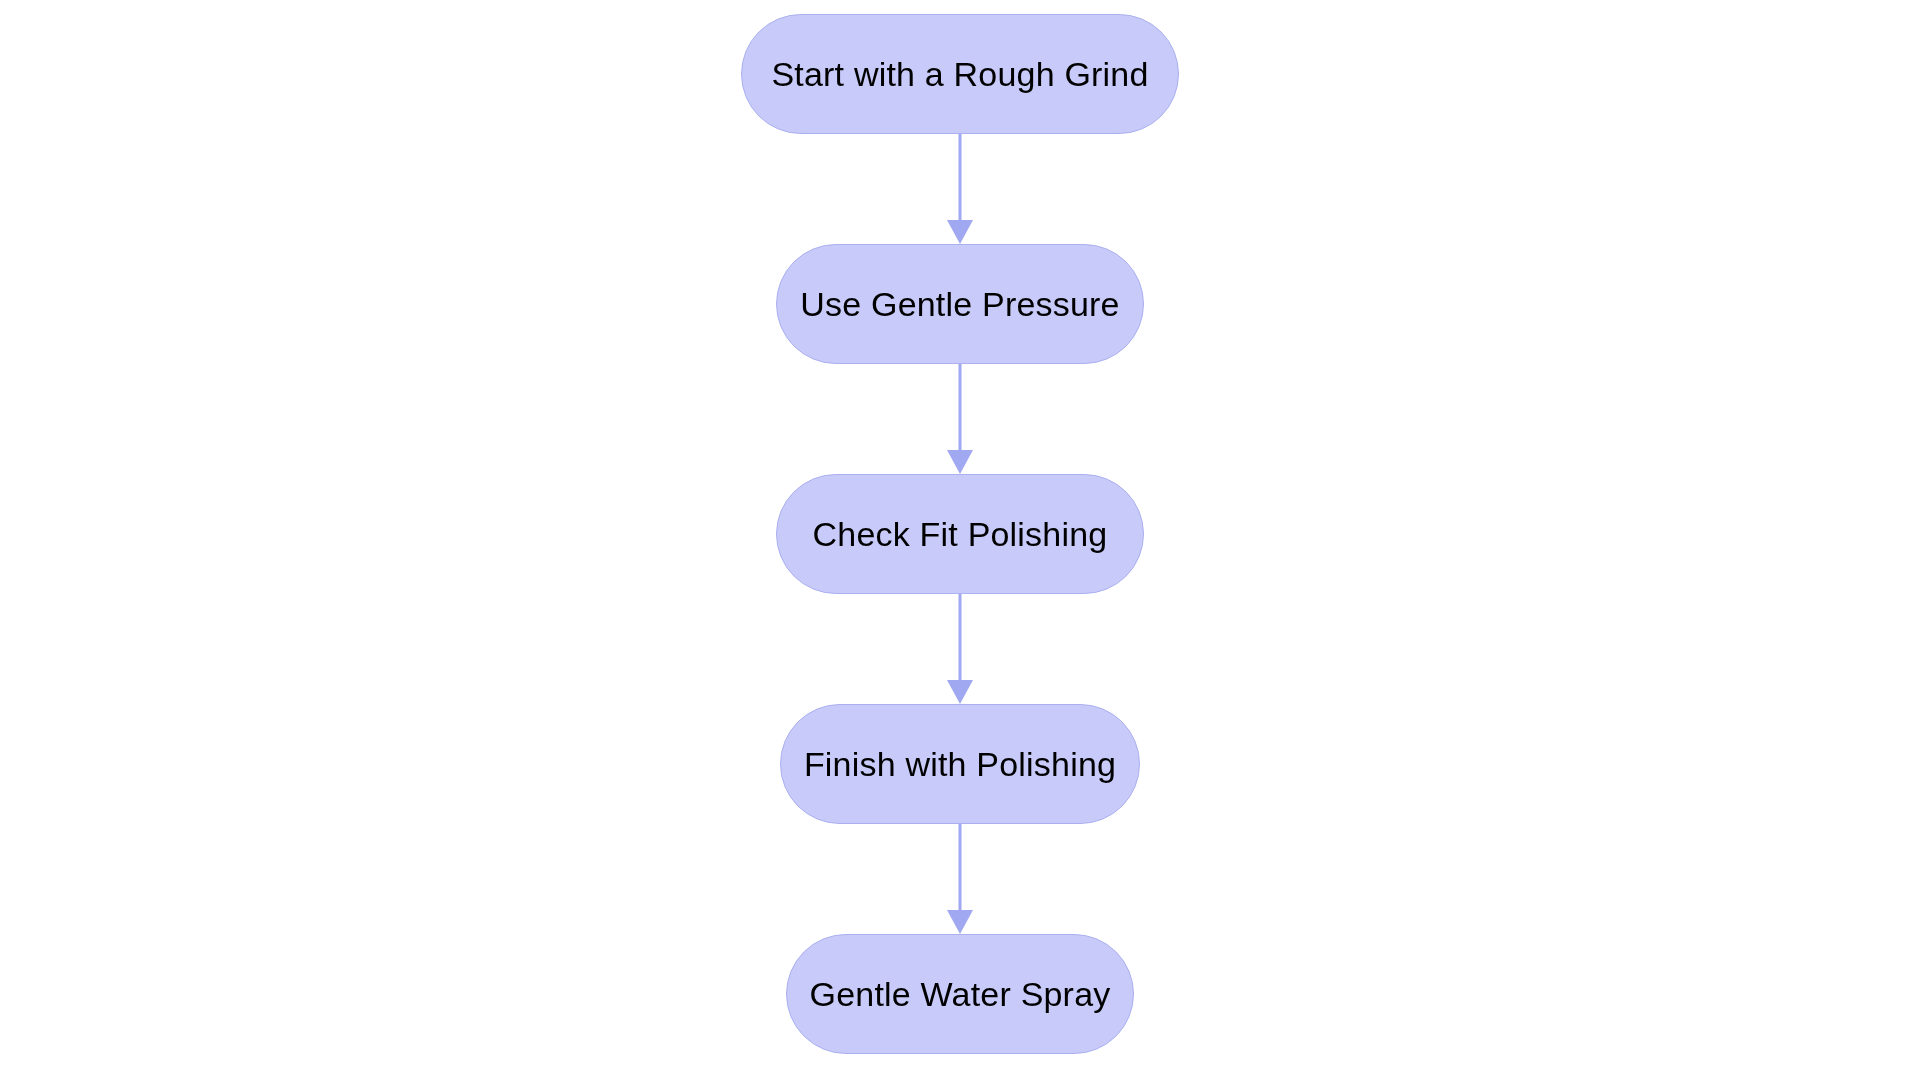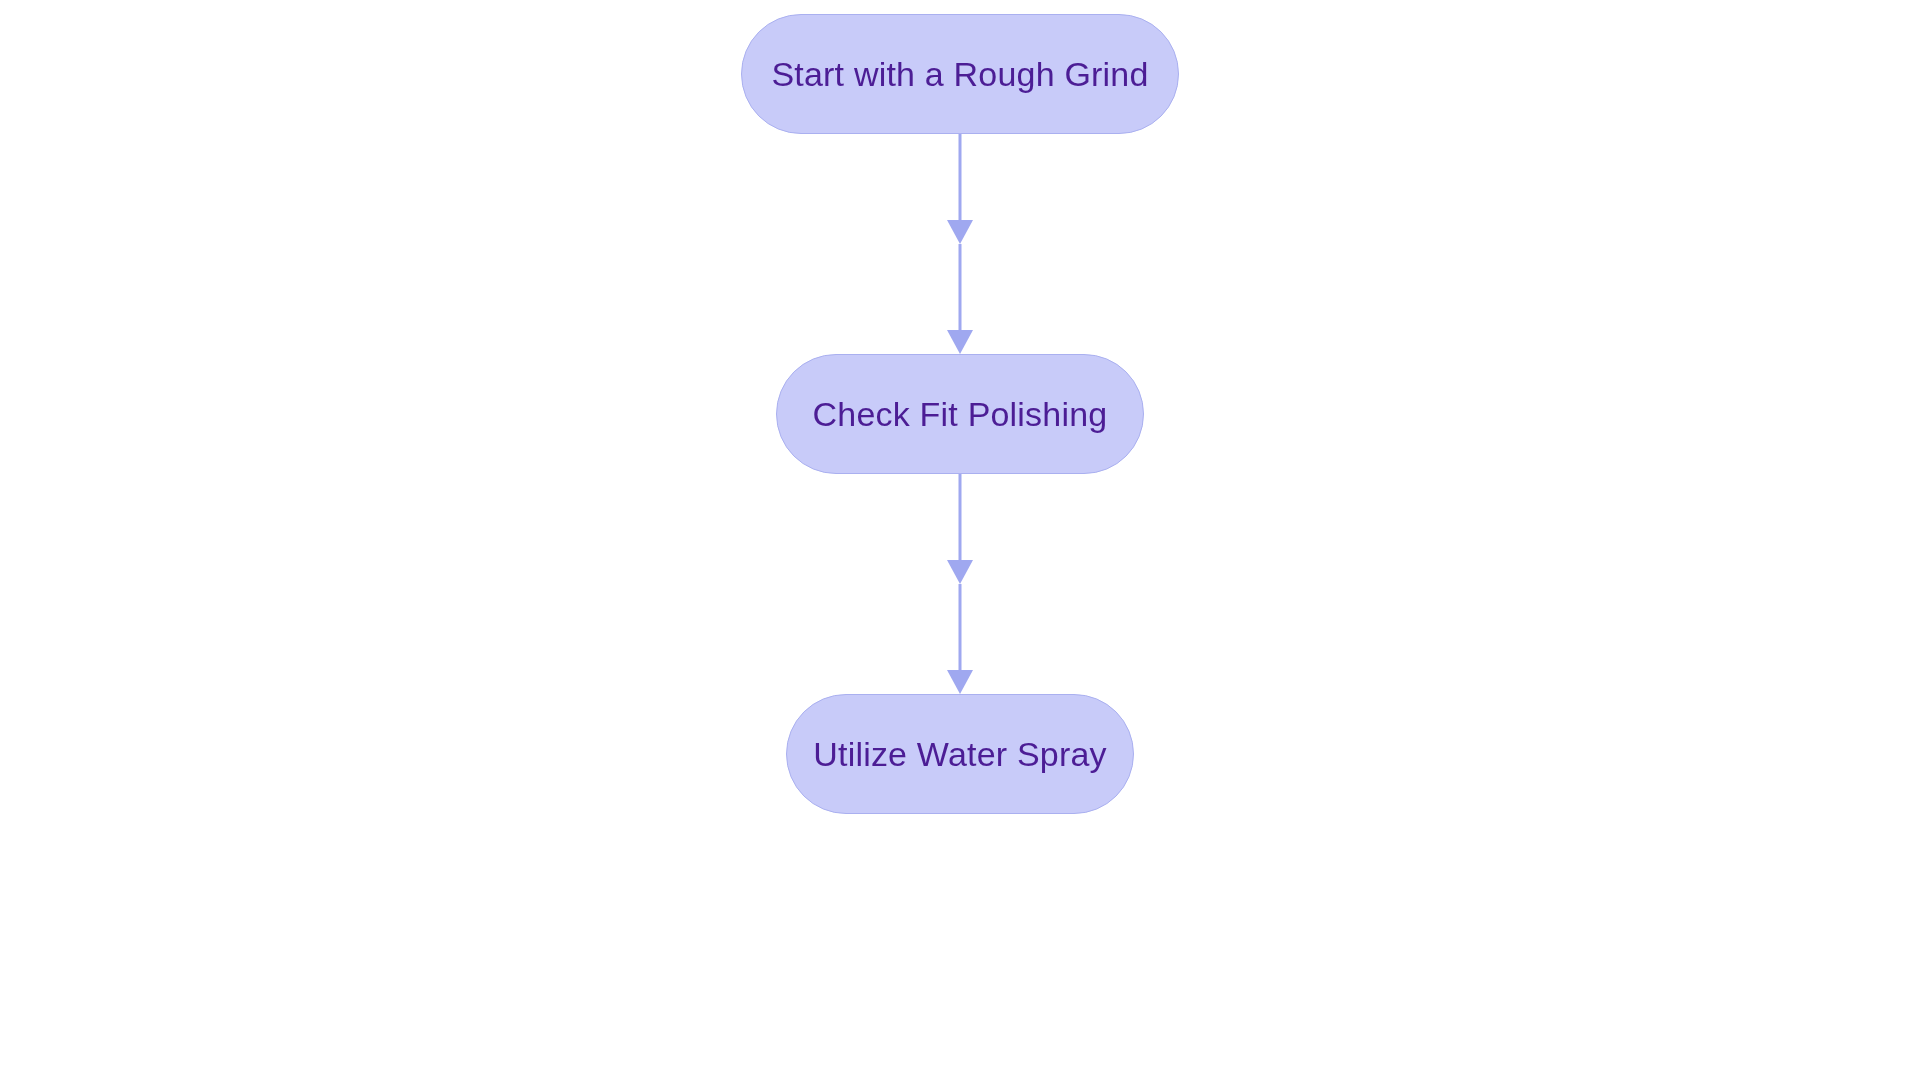--- a/index.html
+++ b/index.html
@@ -38,21 +38,21 @@
     border-radius: 60px;
     background: #c8cbf9;
     border: 1.5px solid #aab0f0;
     display: flex;
     align-items: center;
     justify-content: center;
     flex: 0 0 auto;
   }
 
   .node-label {
-    color: #4c1d95;
+    color: #000000;
     font-family: "Liberation Sans", sans-serif;
     font-size: 34px;
     font-weight: 400;
     line-height: 1;
     letter-spacing: 0.2px;
     white-space: nowrap;
   }
 
   .node-1 { width: 438px; margin-top: 14px; }
   .node-2 { width: 368px; }
@@ -95,39 +95,45 @@
 
     <div class="node node-1">
       <span class="node-label">Start with a Rough Grind</span>
     </div>
 
     <div class="connector">
       <div class="conn-line"></div>
       <div class="conn-head"></div>
     </div>
 
+    <div class="node node-2">
+      <span class="node-label">Use Gentle Pressure</span>
+    </div>
 
     <div class="connector">
       <div class="conn-line"></div>
       <div class="conn-head"></div>
     </div>
 
     <div class="node node-3">
       <span class="node-label">Check Fit Polishing</span>
     </div>
 
     <div class="connector">
       <div class="conn-line"></div>
       <div class="conn-head"></div>
     </div>
 
+    <div class="node node-4">
+      <span class="node-label">Finish with Polishing</span>
+    </div>
 
     <div class="connector">
       <div class="conn-line"></div>
       <div class="conn-head"></div>
     </div>
 
     <div class="node node-5">
-      <span class="node-label">Utilize Water Spray</span>
+      <span class="node-label">Gentle Water Spray</span>
     </div>
 
   </div>
 </div>
 
 </body></html>

